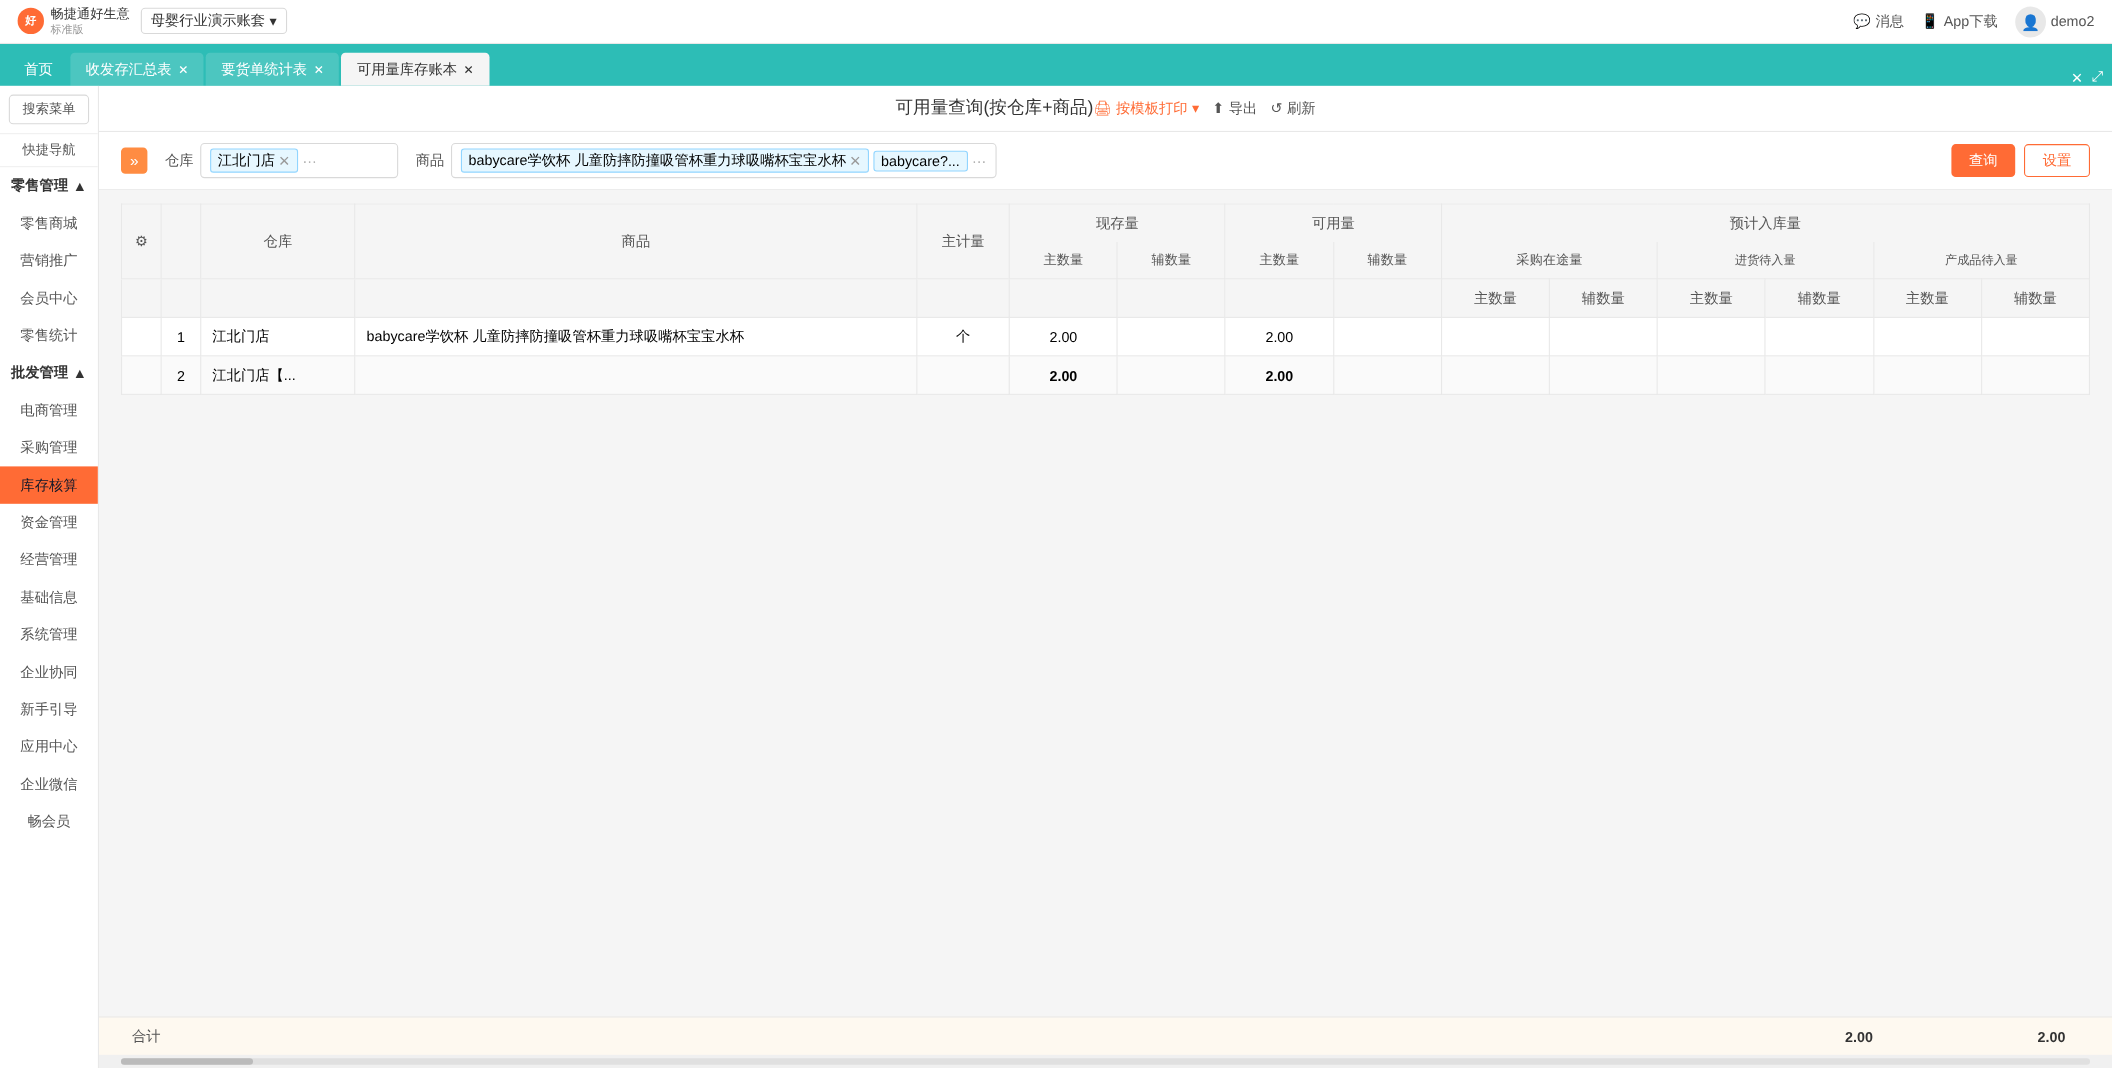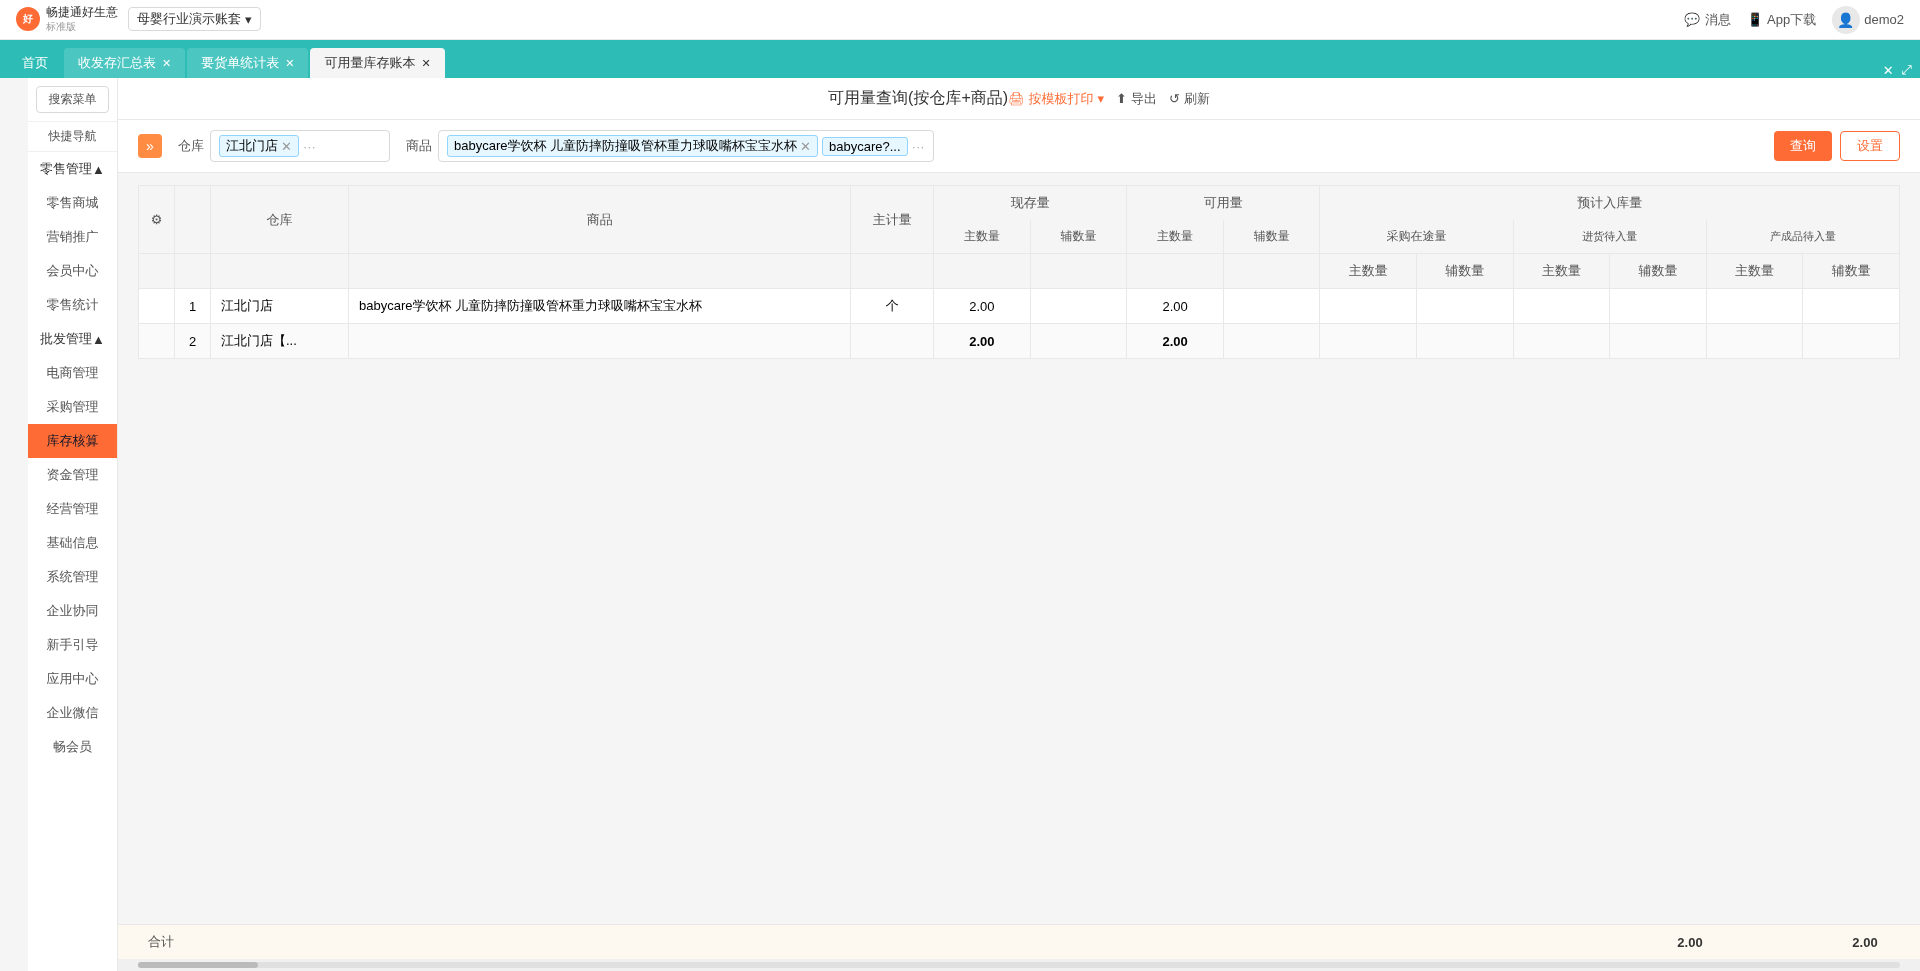--- a/index.html
+++ b/index.html
@@ -49,45 +49,45 @@
     }
     .nav-tab.active {
       background: #f5f5f5;
       color: #333;
     }
     .nav-tab .close-x { font-size: 11px; color: inherit; cursor: pointer; }
     .nav-tab-home { background: transparent; align-items: center; }
     .nav-right-controls { margin-left: auto; display: flex; align-items: center; gap: 8px; color: #fff; font-size: 16px; }
 
     
-    .main-layout { display: flex; flex: 1; overflow: hidden; margin-left: 28px; }
+    .main-layout { display: flex; flex: 1; overflow: hidden; }
 
     
     .sidebar {
       width: 90px;
       background: #fff;
       border-right: 1px solid #e8e8e8;
       display: flex;
       flex-direction: column;
       overflow-y: auto;
       flex-shrink: 0;
     }
     .sidebar-search { padding: 8px; border-bottom: 1px solid #f0f0f0; }
     .sidebar-search-btn { width: 100%; padding: 4px; background: #fff; border: 1px solid #d9d9d9; border-radius: 4px; text-align: center; cursor: pointer; color: #555; font-size: 12px; }
     .sidebar-nav-btn { padding: 6px; text-align: center; cursor: pointer; color: #555; font-size: 12px; border-bottom: 1px solid #f0f0f0; }
     .sidebar-group { }
     .sidebar-group-header {
       padding: 8px 10px;
       display: flex;
       align-items: center;
-      justify-content: center;
+      justify-content: space-between;
       cursor: pointer;
       color: #333;
       font-size: 13px;
-      font-weight: 400;
+      font-weight: 700;
     }
     .sidebar-item {
       padding: 8px 16px;
       cursor: pointer;
       color: #555;
       font-size: 13px;
       text-align: center;
     }
     .sidebar-item.active { background: #ff6b35; color: #0f172a; }
 

